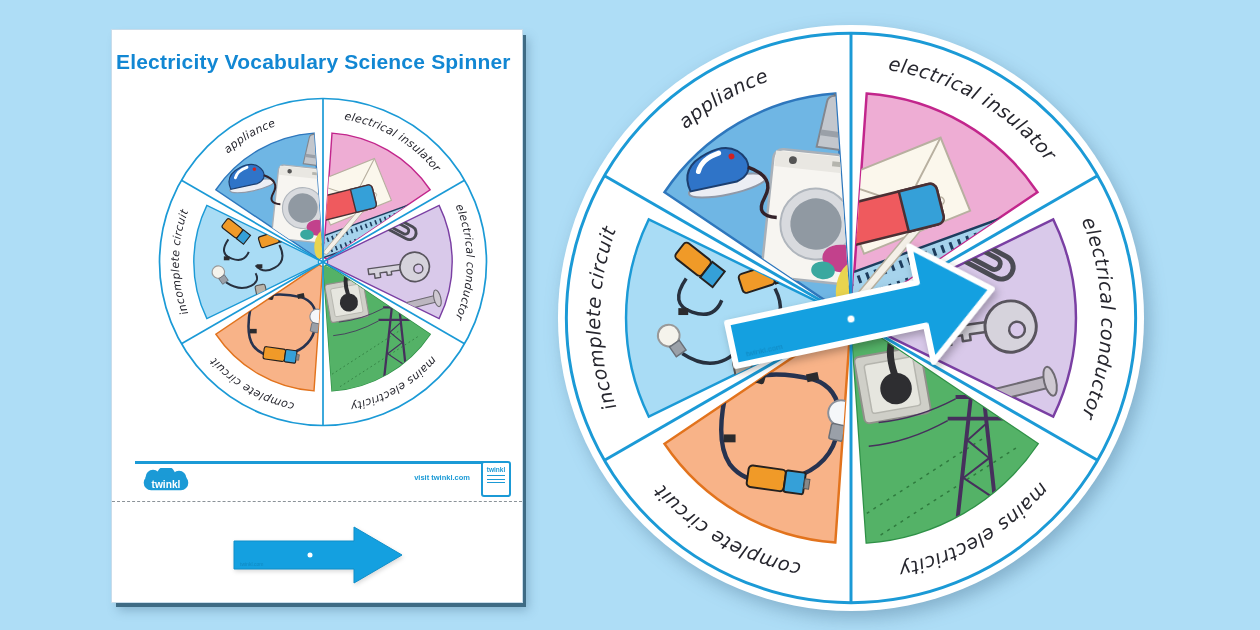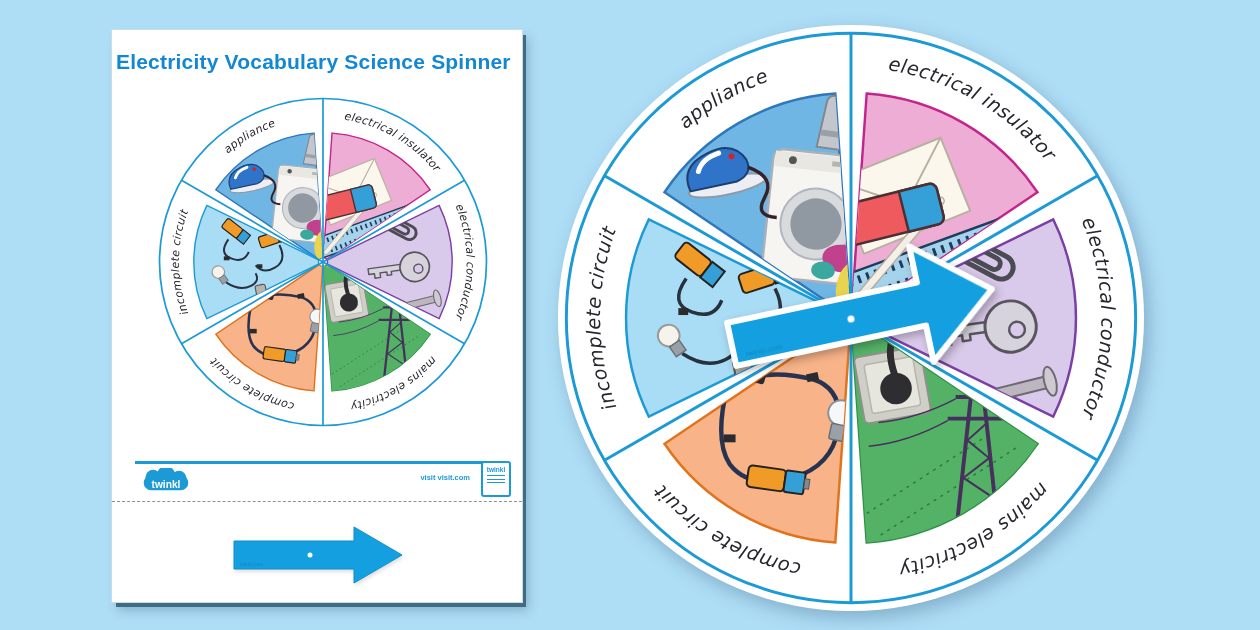--- a/index.html
+++ b/index.html
@@ -239,21 +239,21 @@
     <div class="footer-line"></div>
 
     <svg class="footer-logo" viewBox="0 0 60 28">
       <circle cx="16" cy="10" r="8" fill="#1b9ad6"></circle>
       <circle cx="30" cy="8" r="10" fill="#1b9ad6"></circle>
       <circle cx="44" cy="11" r="8" fill="#1b9ad6"></circle>
       <rect x="6" y="8" width="48" height="16" rx="8" fill="#1b9ad6"></rect>
       <text x="30" y="21" text-anchor="middle" font-size="11" font-weight="bold" fill="#ffffff" font-family="Liberation Sans, sans-serif">twinkl</text>
     </svg>
 
-    <div class="visit-text">visit visit.com</div>
+    <div class="visit-text">visit twinkl.com</div>
 
     <div class="badge">
       <div class="badge-word">twinkl</div>
       <div class="badge-lines"></div>
       <div class="badge-lines"></div>
       <div class="badge-lines"></div>
     </div>
 
     <div class="cut-line"></div>
 

